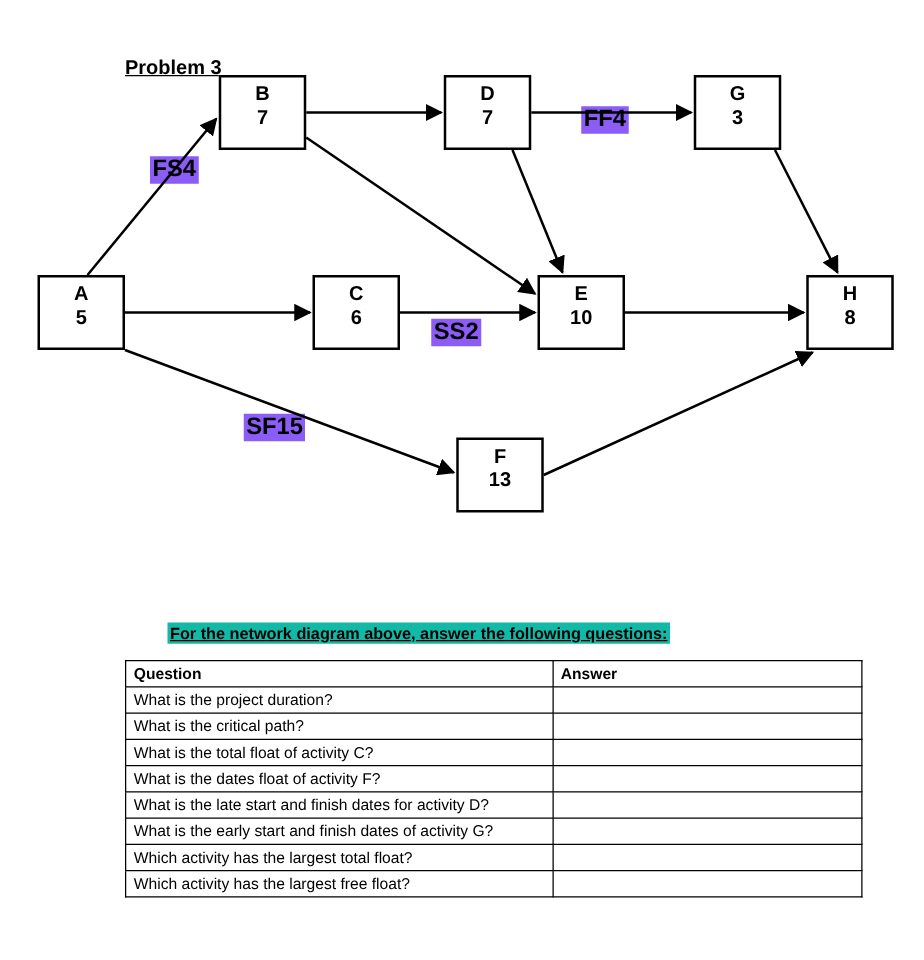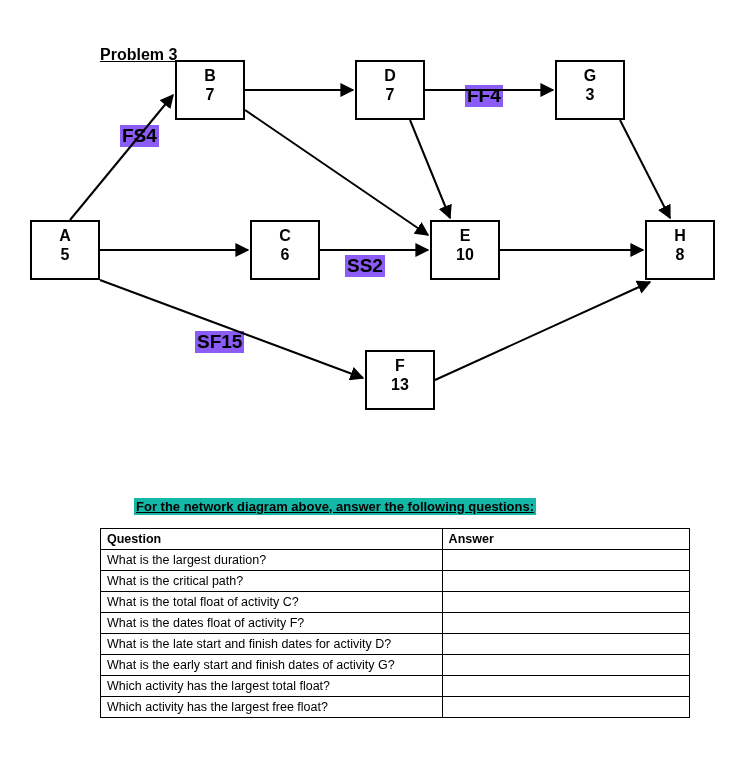--- a/index.html
+++ b/index.html
@@ -162,21 +162,21 @@
 
   <table class="qa-table">
     <thead>
       <tr>
         <th style="width:58%;">Question</th>
         <th>Answer</th>
       </tr>
     </thead>
     <tbody>
       <tr>
-        <td>What is the largest duration?</td>
+        <td>What is the project duration?</td>
         <td></td>
       </tr>
       <tr>
         <td>What is the critical path?</td>
         <td></td>
       </tr>
       <tr>
         <td>What is the total float of activity C?</td>
         <td></td>
       </tr>

